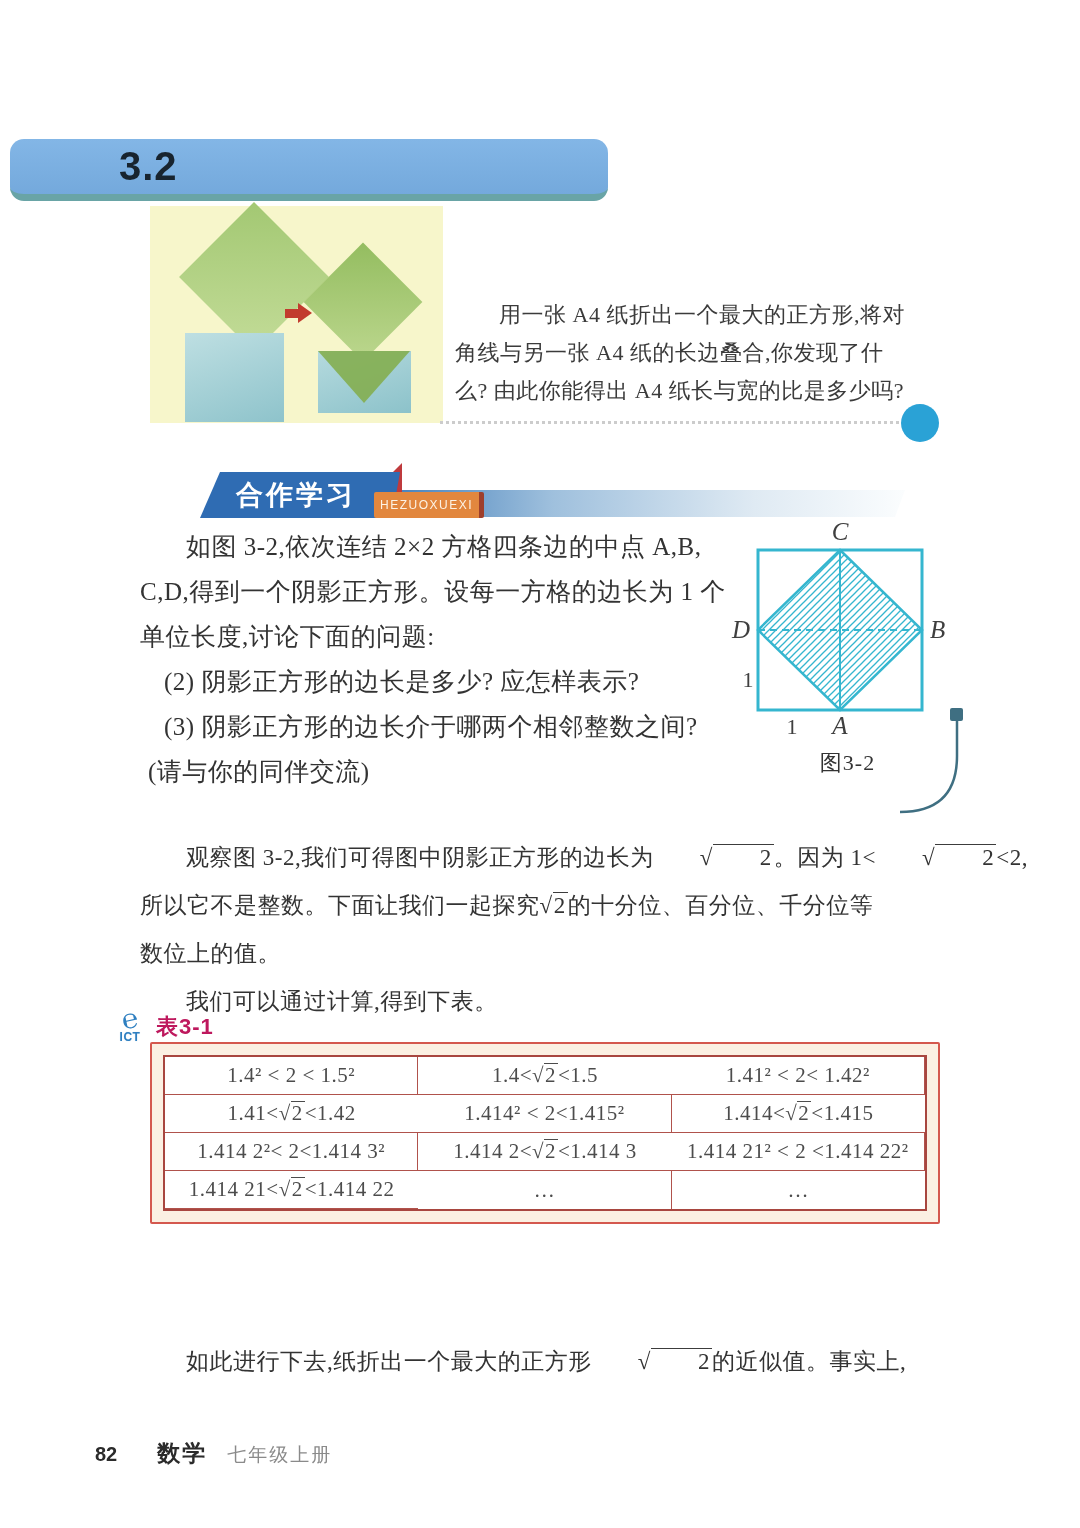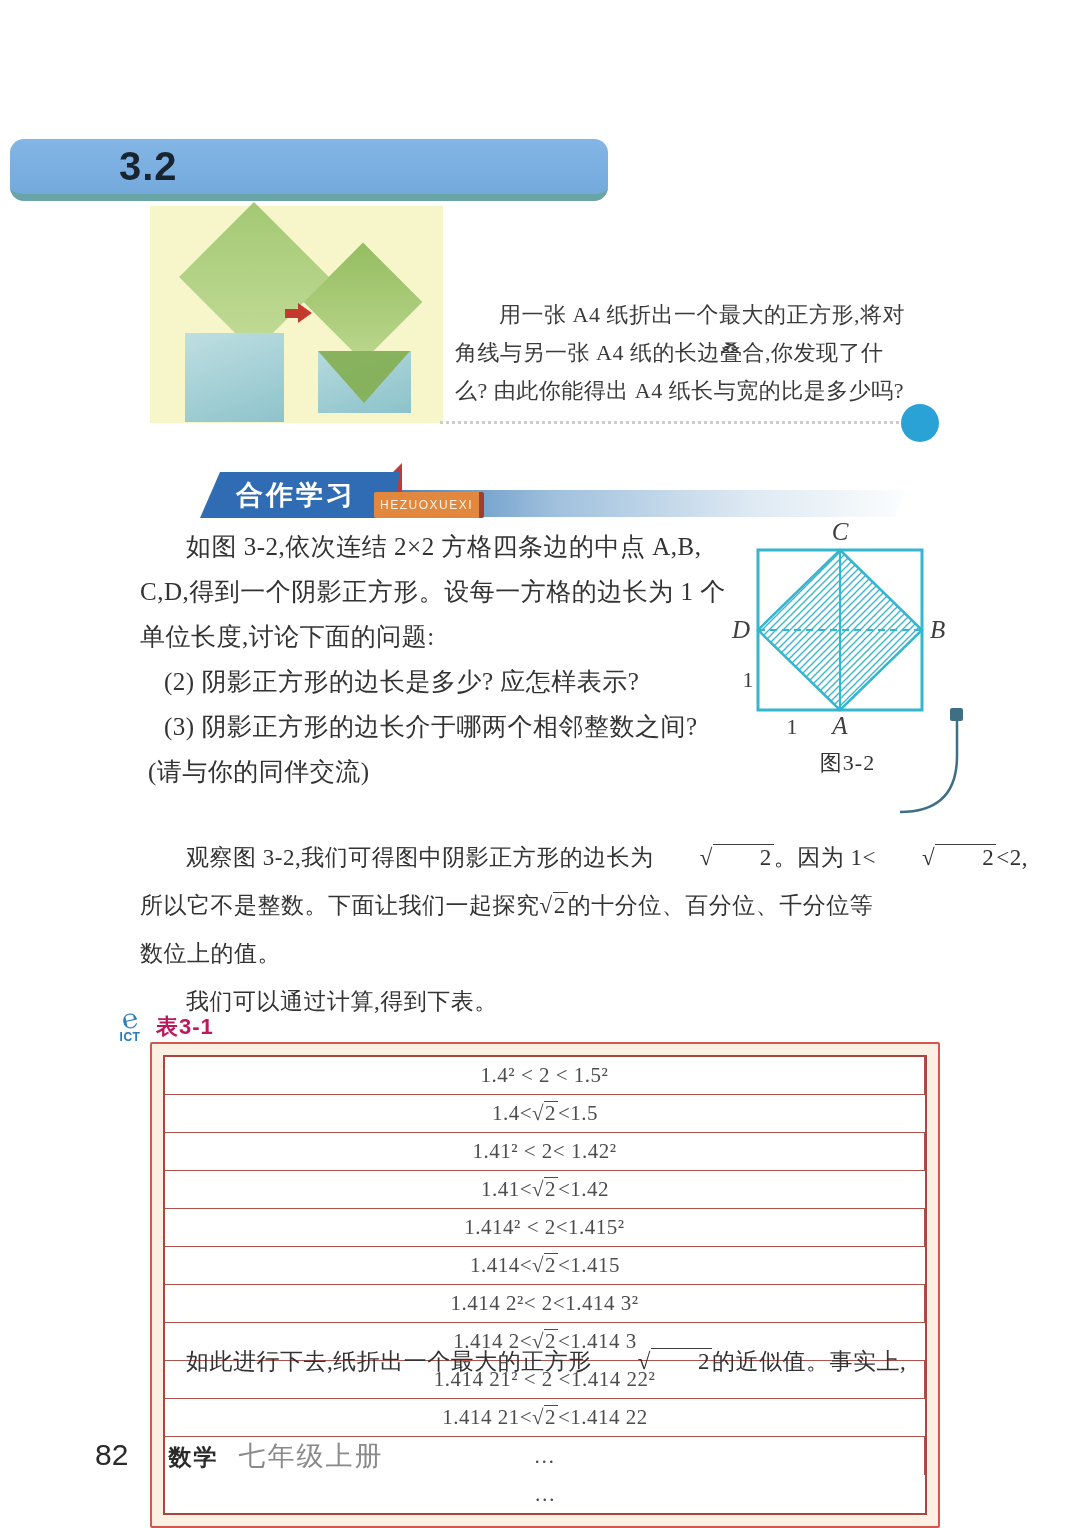--- a/index.html
+++ b/index.html
@@ -75,35 +75,35 @@
 
   
   .tbl-label-row { left:104px; top:1006px; display:flex; align-items:flex-start; }
   .ict { width:52px; text-align:center; font-family:"Liberation Sans", sans-serif; color:#2e7fc0; line-height:1; }
   .ict .swirl { font-size:27px; display:block; transform:rotate(-12deg); }
   .ict .ict-t { font-size:12px; font-weight:bold; letter-spacing:.5px; display:block; margin-top:-2px;
                 text-shadow:0 0 1px #bcd6ee; }
   .tbl-title { margin-left:0; padding-top:6px; font-family:"Liberation Sans", sans-serif; font-weight:bold; font-size:22px; color:#be185d; letter-spacing:1px; }
 
   .tbl-wrap { left:150px; top:1042px; width:790px; background:#fbf0e2; border:2px solid #d4584e; padding:11px; border-radius:2px; }
-  .tbl { display:grid; grid-template-columns:1fr; border:2px solid #a8463f; background:#ffffff; }
+  .tbl { display:grid; grid-template-columns:1fr 1fr 1fr; border:2px solid #a8463f; background:#ffffff; }
   .cell { height:38px; display:flex; align-items:center; justify-content:center;
           font-size:21px; color:#4c4c4c; border-bottom:1.5px solid #b0524c; letter-spacing:.5px; }
   .cell.colL { border-right:1.5px solid #b0524c; }
   .cell.last { border-bottom:none; }
   .cell .sqrt .rt { border-top-color:#4c4c4c; }
 
   
   .closing { left:140px; top:1338px; width:830px; font-size:23px; line-height:48px; color:#333; letter-spacing:.5px; white-space:nowrap; text-indent:46px; }
 
   
   .footer { left:95px; top:1438px; display:flex; align-items:baseline; font-family:"Liberation Sans", sans-serif; }
-  .footer .pg { font-size:30px; font-weight:normal; color:#2b2b2b; }
+  .footer .pg { font-size:20px; font-weight:bold; color:#2b2b2b; }
   .footer .subj { font-size:23px; font-weight:bold; color:#2b2b2b; margin-left:40px; letter-spacing:2px; }
-  .footer .vol { font-size:27px; color:#8a8a8a; margin-left:20px; letter-spacing:2px; }
+  .footer .vol { font-size:19px; color:#8a8a8a; margin-left:20px; letter-spacing:2px; }
 </style>
 </head>
 <body>
 
 <div class="abs title-banner">
   <span class="num">3.2</span>
 </div>
 
 <div class="abs illus">
   <div class="abs diamond1"></div>

